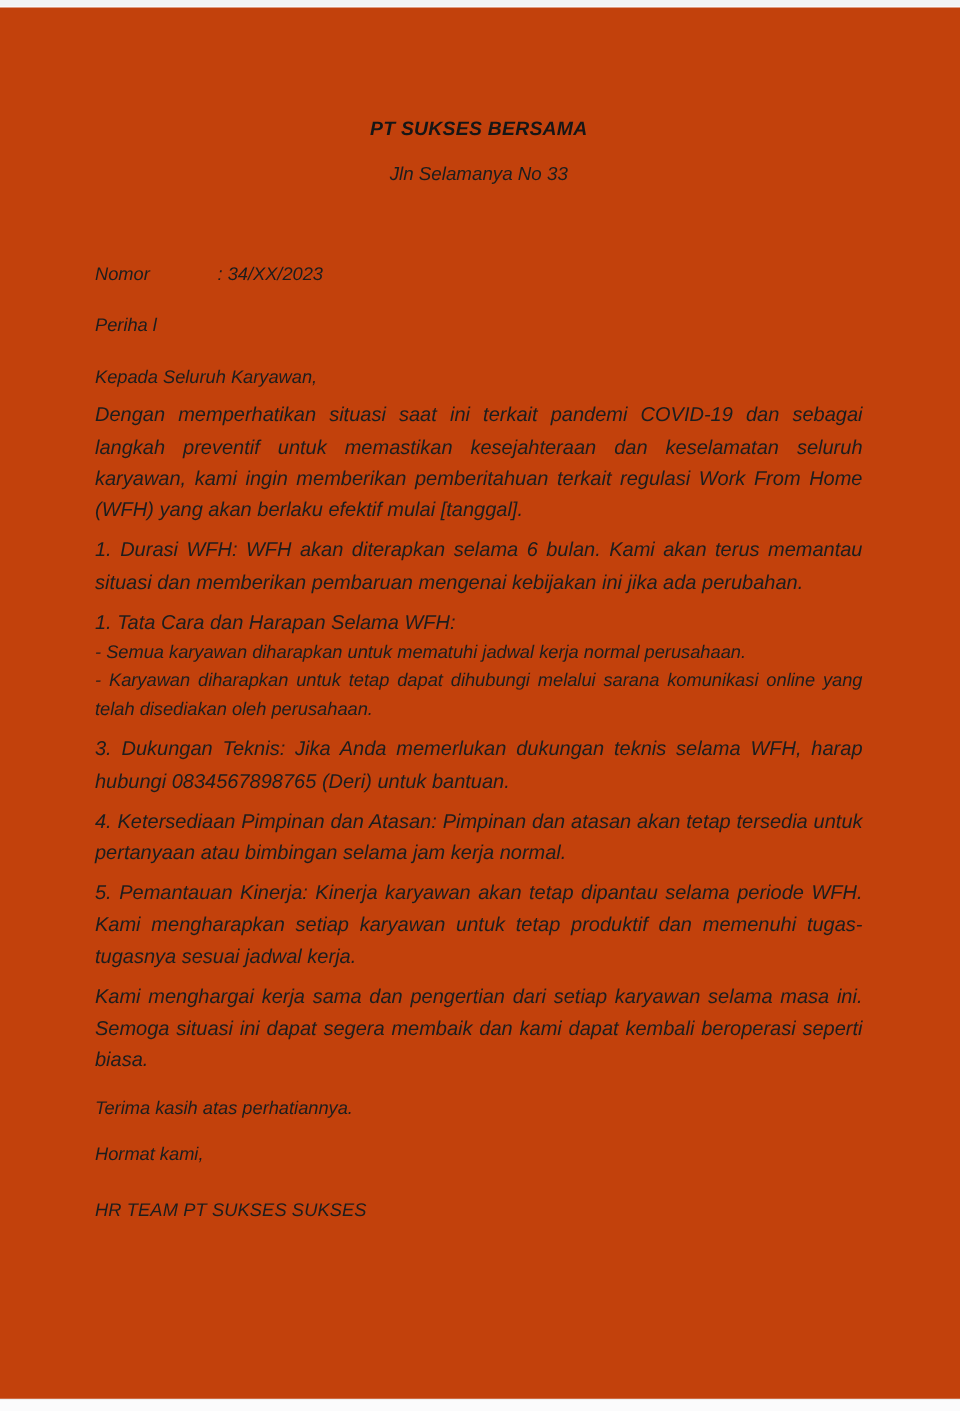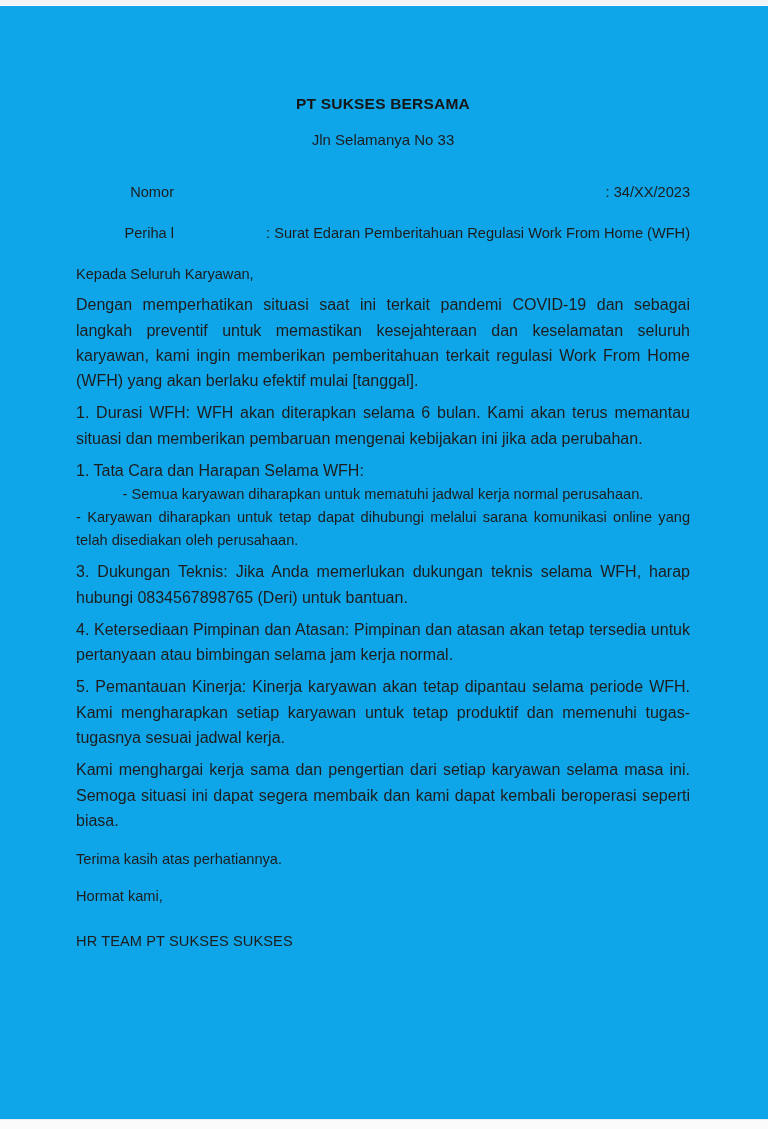--- a/index.html
+++ b/index.html
@@ -50,21 +50,22 @@
     background: #e2e4e6;
   }
 
   
   .page {
     position: absolute;
     top: 6px;
     left: 0;
     width: 768px;
     height: 1114px;
-    background: #0ea5e9;
+    background: #c2410c;
+    font-style: italic;
   }
 
   .page-bottom-edge {
     position: absolute;
     left: 0;
     bottom: 0;
     width: 768px;
     height: 1px;
     background: #ededee;
   }
@@ -89,22 +90,21 @@
   }
   .company-address {
     font-size: 15px;
     font-weight: normal;
     color: #1d1d1d;
     line-height: 1.4;
     margin-top: 14px;
   }
 
   .meta-block {
-    margin-top: 32px;
-    text-align: right;
+    margin-top: 60px;
   }
   .meta-row {
     display: flex;
     font-size: 14.6px;
     color: #1d1d1d;
     line-height: 1.45;
     margin-bottom: 20px;
   }
   .meta-label {
     width: 98px;
@@ -140,21 +140,21 @@
     list-style: none;
   }
   .bullet-item {
     font-size: 14.6px;
     color: #1d1d1d;
     line-height: 1.58;
     text-align: justify;
     text-justify: inter-word;
   }
   .bullet-item.flush {
-    text-align: center;
+    text-align: left;
   }
 
   .closing {
     font-size: 14.6px;
     color: #1d1d1d;
     line-height: 1.45;
     margin-top: 16px;
   }
   .signature {
     font-size: 14.6px;
@@ -186,21 +186,20 @@
         <div class="company-address">Jln Selamanya No 33</div>
       </div>
 
       <div class="meta-block">
         <div class="meta-row">
           <div class="meta-label">Nomor</div>
           <div class="meta-value">: 34/XX/2023</div>
         </div>
         <div class="meta-row">
           <div class="meta-label">Periha l</div>
-          <div class="meta-value">: Surat Edaran Pemberitahuan Regulasi Work From Home (WFH)</div>
         </div>
       </div>
 
       <div class="salutation">Kepada Seluruh Karyawan,</div>
 
       <div class="para">Dengan memperhatikan situasi saat ini terkait pandemi COVID-19 dan sebagai langkah preventif untuk memastikan kesejahteraan dan keselamatan seluruh karyawan, kami ingin memberikan pemberitahuan terkait regulasi Work From Home (WFH) yang akan berlaku efektif mulai [tanggal].</div>
 
       <div class="para">1. Durasi WFH: WFH akan diterapkan selama 6 bulan. Kami akan terus memantau situasi dan memberikan pembaruan mengenai kebijakan ini jika ada perubahan.</div>
 
       <div class="para flush" style="margin-bottom:0;">1. Tata Cara dan Harapan Selama WFH:</div>

